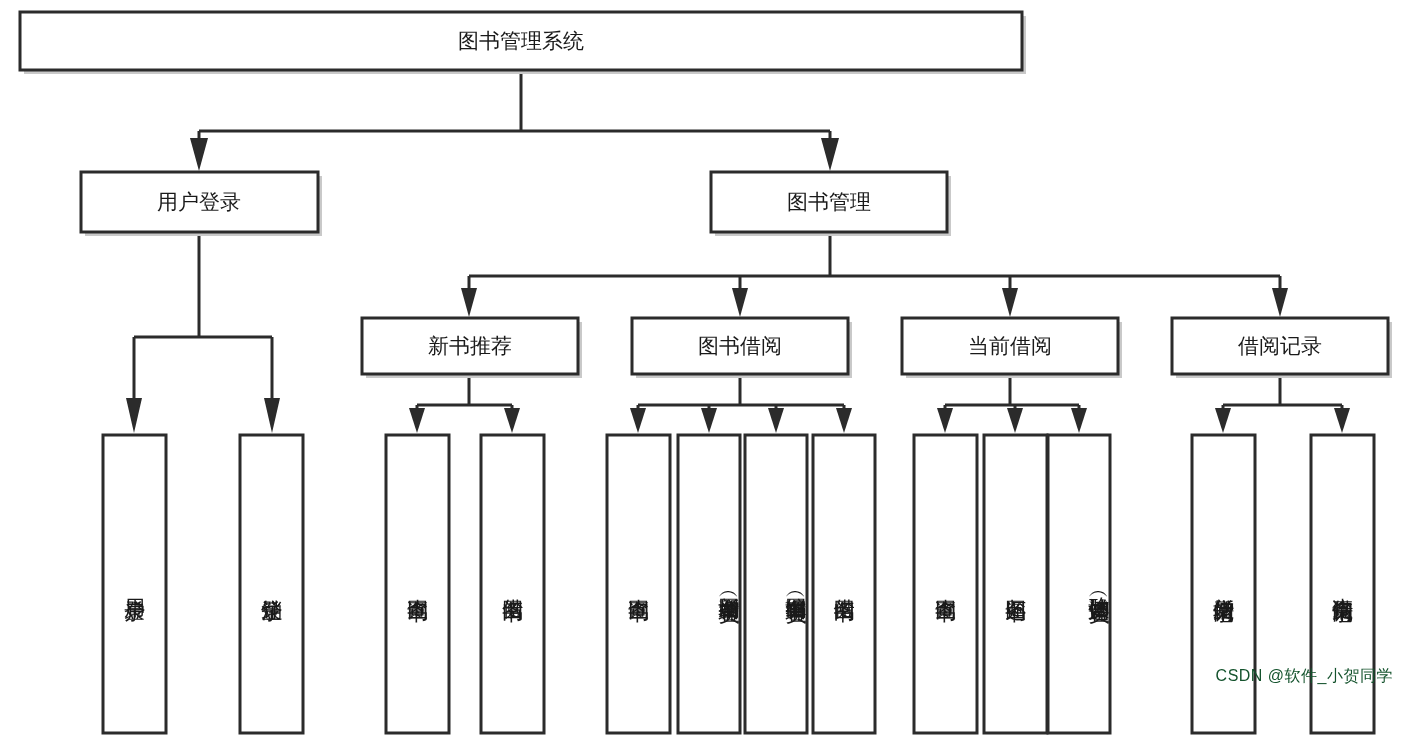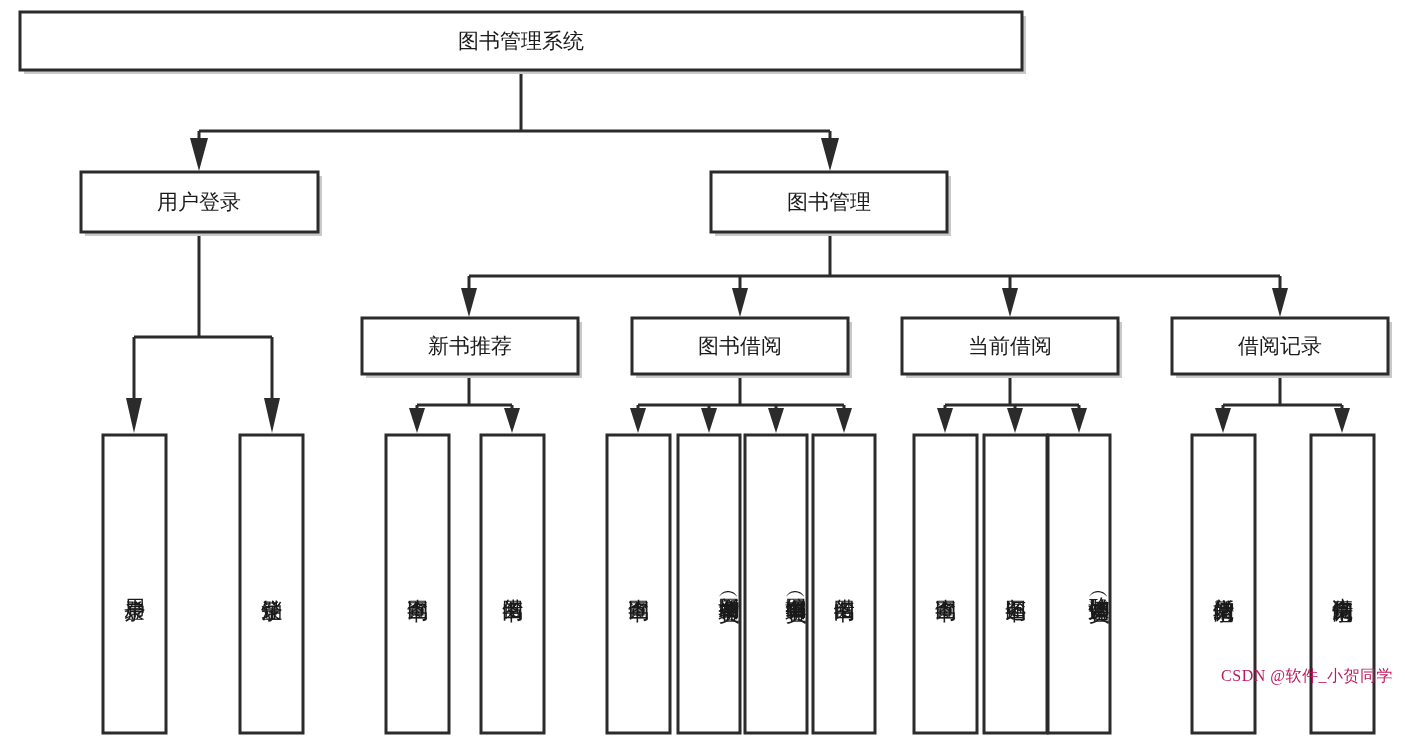--- a/index.html
+++ b/index.html
@@ -65,23 +65,23 @@
     align-items: center;
     justify-content: center;
     text-align: center;
     white-space: nowrap;
     pointer-events: none;
   }
   .watermark {
     position: absolute;
     right: 12px;
     bottom: 6px;
-    font-family: Liberation Serif, serif;
+    font-family: Liberation Sans, sans-serif;
     font-size: 16px;
-    color: #be185d;
+    color: #14532d;
     letter-spacing: 0.5px;
     white-space: nowrap;
   }
 </style>
 </head>
 <body>
 
 <div id="diagram-root">
 
   <svg class="diagram-canvas" viewBox="0 0 1405 747">

